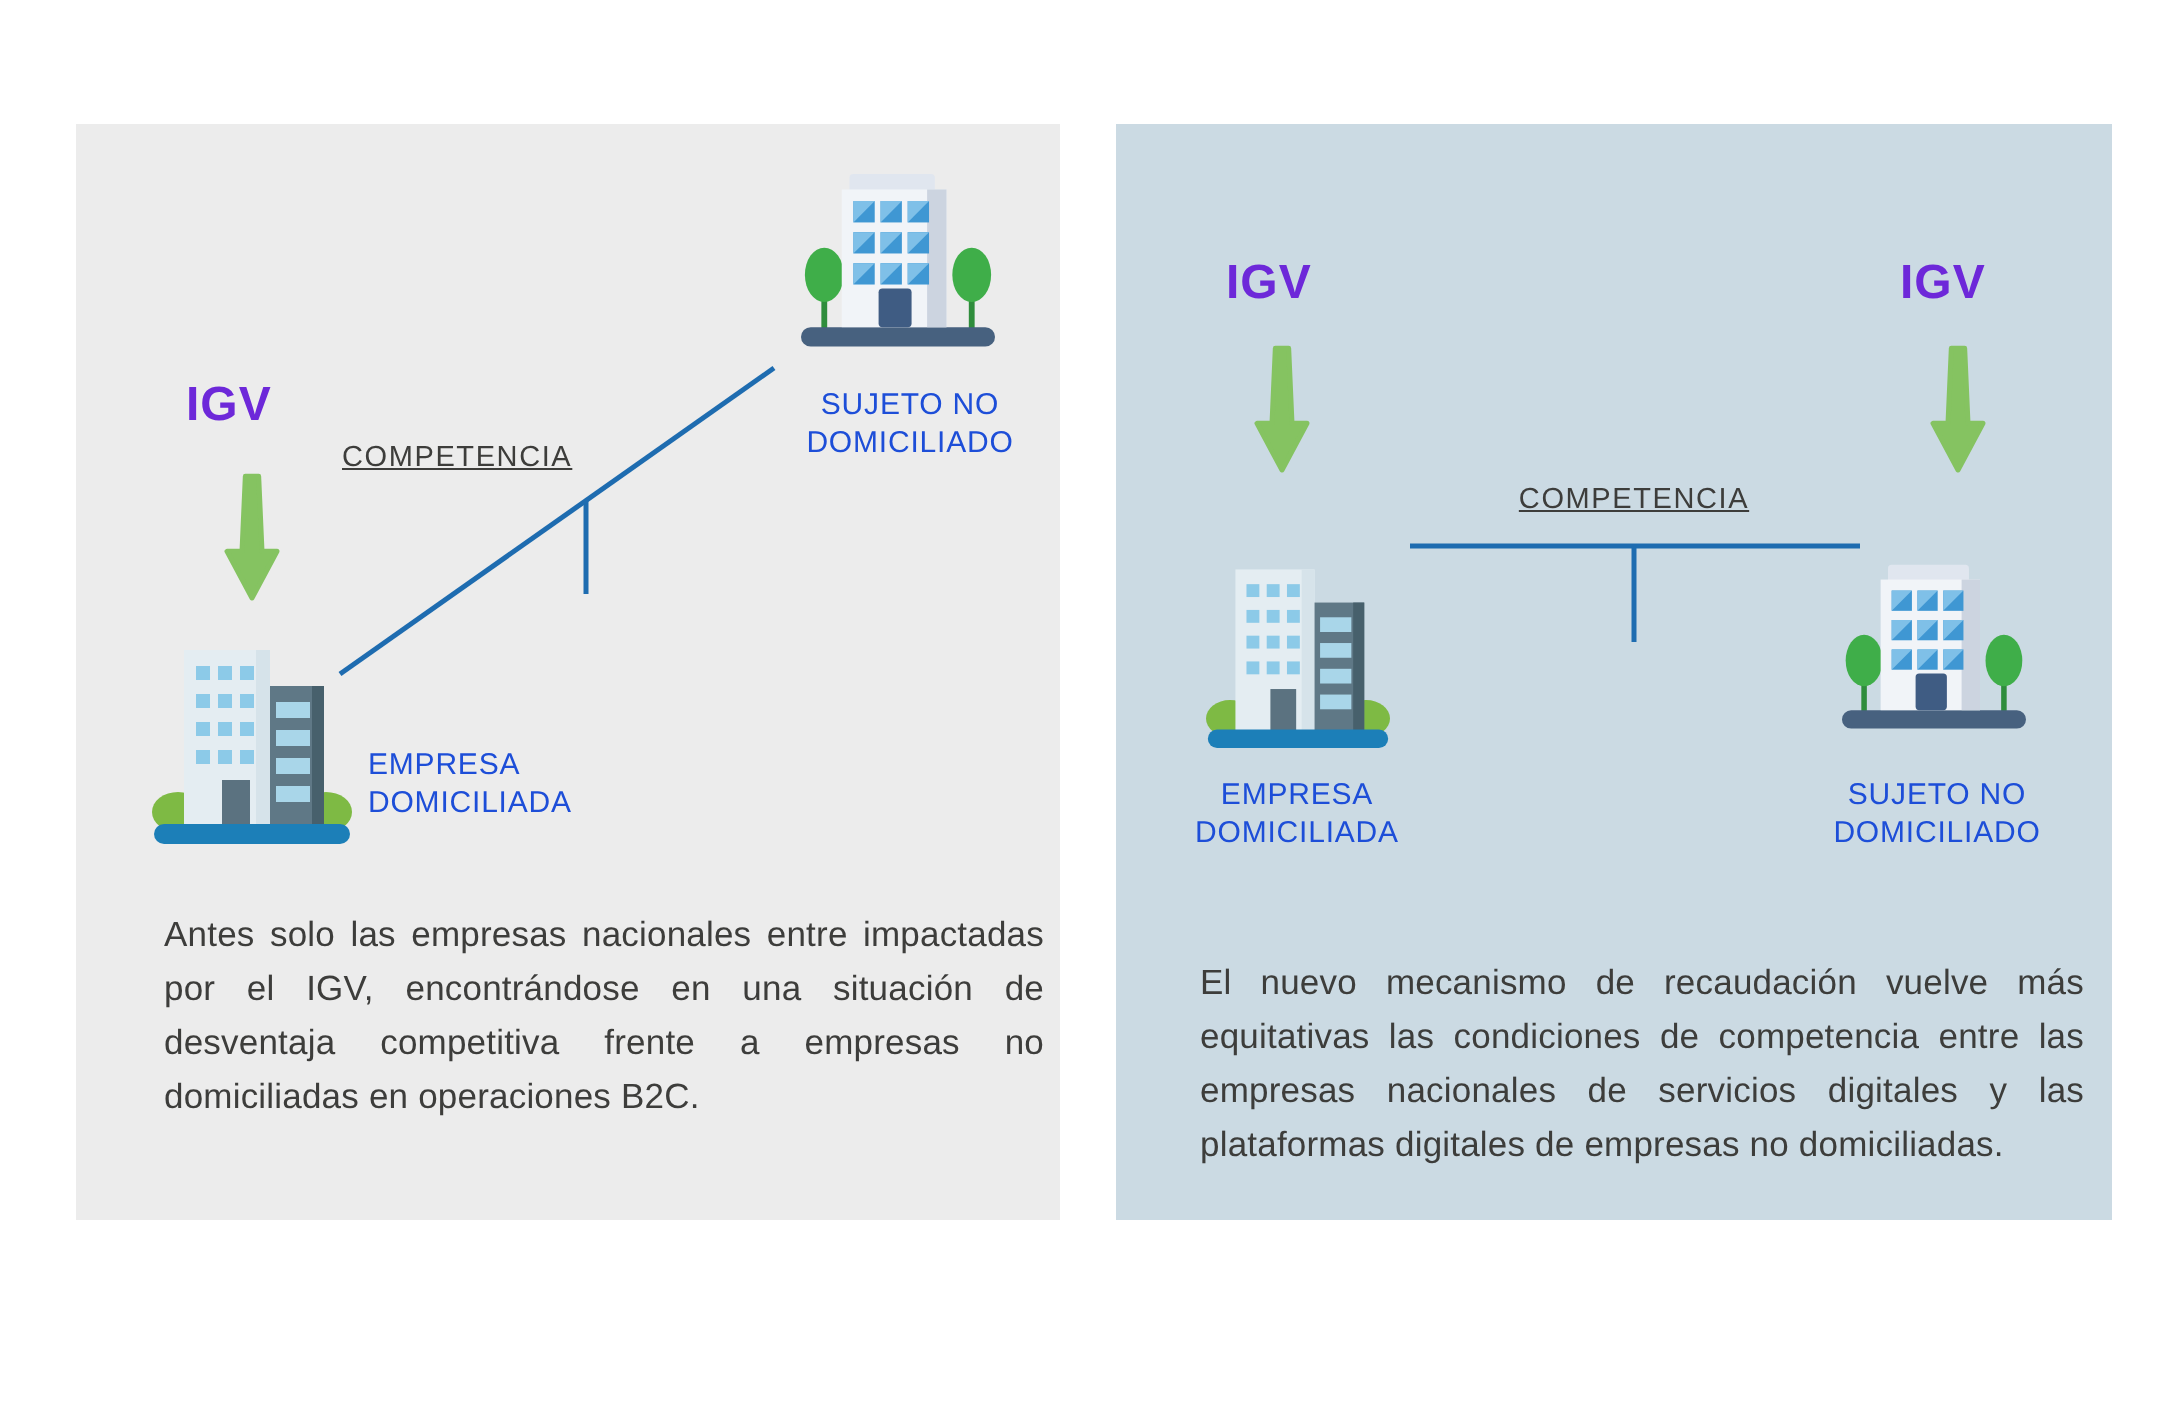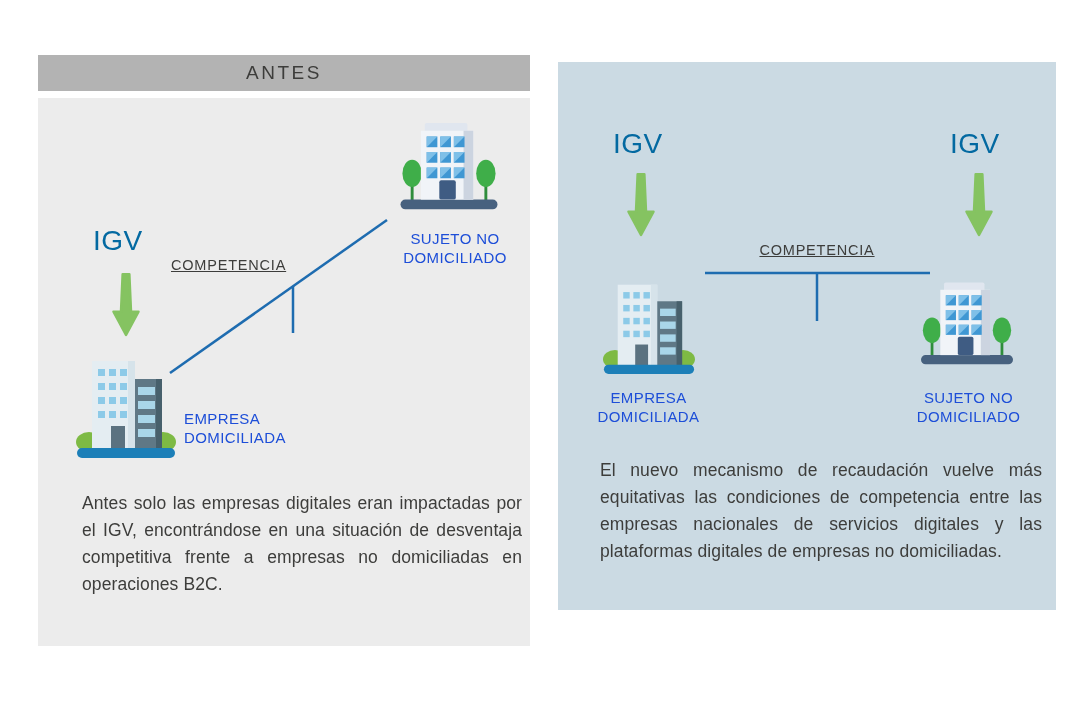--- a/index.html
+++ b/index.html
@@ -15,42 +15,41 @@
     font-size:19px;letter-spacing:2.5px;font-weight:400;
   }
   .panel-before .panel-header{background:#b3b3b3;color:#3d3d3b;}
   .panel-now .panel-header{background:#0990cb;color:#ffffff;}
   .panel-body{position:relative;margin-top:7px;height:548px;}
   .panel-before .panel-body{background:#ececec;}
   .panel-now .panel-body{background:#cbdae3;}
 
   .abs{position:absolute;}
   .igv{
-    font-size:28px;font-weight:normal;color:#0369a1;letter-spacing:0.5px;
+    font-size:24px;font-weight:bold;color:#6d28d9;letter-spacing:0.5px;
   }
   .small-label{
     font-size:15px;line-height:19px;letter-spacing:0.4px;color:#1d4ed8;
   }
   .center{text-align:center;}
   .competencia{
     font-size:14.5px;letter-spacing:0.8px;color:#3d3d3b;text-decoration:underline;
   }
   .paragraph{
     font-size:17.5px;line-height:27px;letter-spacing:0.1px;color:#3d3d3b;
     text-align:justify;text-align-last:left;
   }
   .lines-svg{position:absolute;left:0;top:0;pointer-events:none;}
 </style>
 </head>
 <body>
 
 <div class="canvas">
 
   <div class="panel panel-before">
-    <div class="panel-header">ANTES</div>
     <div class="panel-body">
 
       <svg class="lines-svg" width="492" height="548" viewBox="0 0 492 548">
         <line x1="132" y1="275" x2="349" y2="122" stroke="#1e6cb0" stroke-width="2.5"></line>
         <line x1="255" y1="188" x2="255" y2="235" stroke="#1e6cb0" stroke-width="2.5"></line>
       </svg>
 
       <svg class="abs" style="left:360px;top:24px;" width="102" height="97" viewBox="0 0 100 100">
         <rect x="10.5" y="58" width="3" height="24" fill="#2f8d3c"></rect>
         <rect x="86.5" y="58" width="3" height="24" fill="#2f8d3c"></rect>
@@ -122,21 +121,21 @@
           <rect x="62" y="59" width="17" height="8"></rect>
             <rect x="62" y="73" width="17" height="8"></rect>
         </g>
         <rect x="1" y="92" width="98" height="10" rx="5" fill="#1c7fb8"></rect>
       </svg>
       <div class="abs small-label" style="left:146px;top:311px;">
         <span>EMPRESA</span><br>
         <span>DOMICILIADA</span>
       </div>
 
-      <div class="abs paragraph" style="left:44px;top:392px;width:440px;">Antes solo las empresas digitales eran impactadas por el IGV, encontrándose en una situación de desventaja competitiva frente a empresas no domiciliadas en operaciones B2C.</div>
+      <div class="abs paragraph" style="left:44px;top:392px;width:440px;">Antes solo las empresas nacionales entre impactadas por el IGV, encontrándose en una situación de desventaja competitiva frente a empresas no domiciliadas en operaciones B2C.</div>
     </div>
   </div>
 
   <div class="panel panel-now">
     <div class="panel-body">
 
       <svg class="lines-svg" width="498" height="548" viewBox="0 0 498 548">
         <line x1="147" y1="211" x2="372" y2="211" stroke="#1e6cb0" stroke-width="2.5"></line>
         <line x1="259" y1="211" x2="259" y2="259" stroke="#1e6cb0" stroke-width="2.5"></line>
       </svg>
@@ -216,17 +215,17 @@
           <rect x="55" y="47" width="11" height="11" fill="#3f97d3"></rect>
             <polygon points="55,47 66,47 55,58" fill="#7fc0e8"></polygon>
         </g>
         <rect x="40" y="60" width="17" height="20" rx="2" fill="#3f5c83"></rect>
       </svg>
       <div class="abs small-label center" style="left:328px;top:326px;width:165px;">
         <span>SUJETO NO</span><br>
         <span>DOMICILIADO</span>
       </div>
 
-      <div class="abs paragraph" style="left:42px;top:395px;width:442px;">El nuevo mecanismo de recaudación vuelve más equitativas las condiciones de competencia entre las empresas nacionales de servicios digitales y las plataformas digitales de empresas no domiciliadas.</div>
+      <div class="abs paragraph" style="left:42px;top:416px;width:442px;">El nuevo mecanismo de recaudación vuelve más equitativas las condiciones de competencia entre las empresas nacionales de servicios digitales y las plataformas digitales de empresas no domiciliadas.</div>
     </div>
   </div>
 
 </div>
 
 </body></html>

